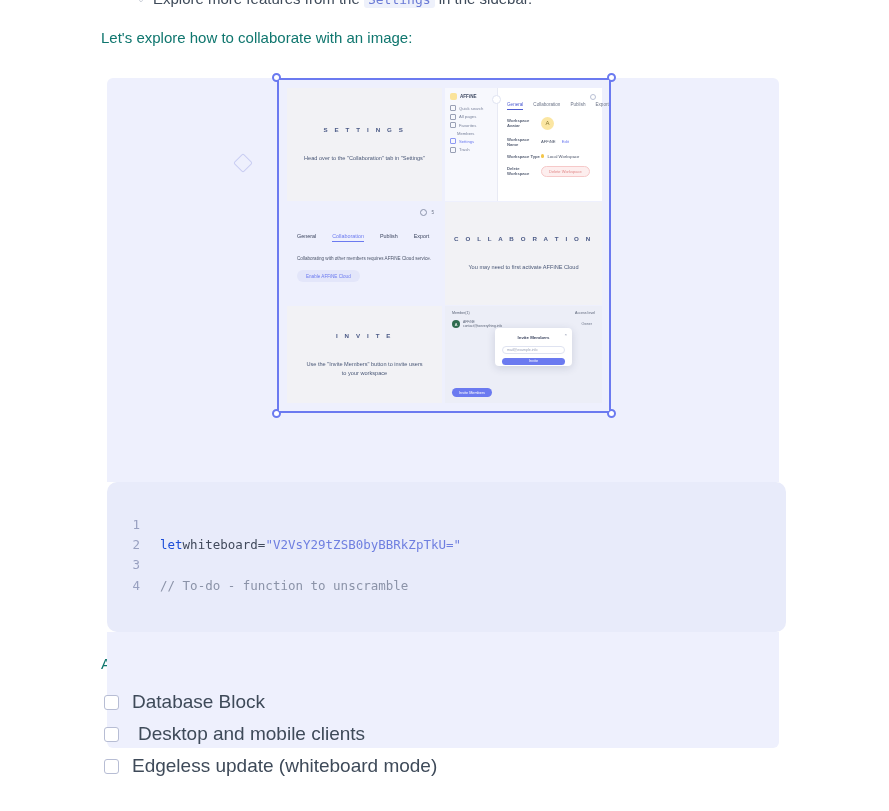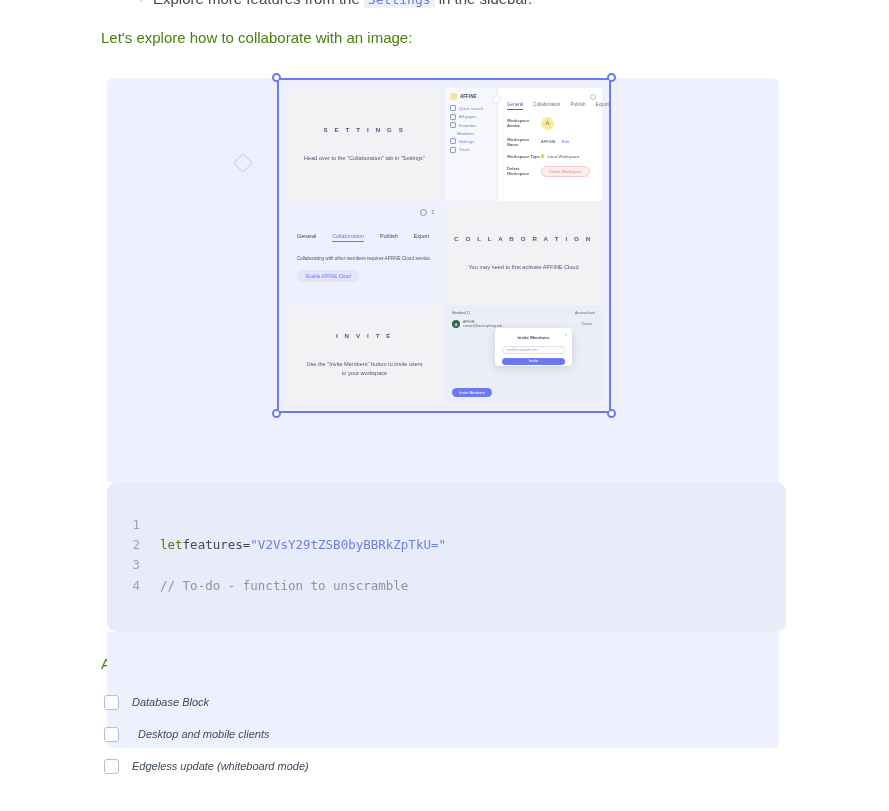--- a/index.html
+++ b/index.html
@@ -15,21 +15,21 @@
     font-family: "Liberation Sans", sans-serif;
     color: #3a4a5e;
     -webkit-font-smoothing: antialiased;
   }
 
   
   .para {
     position: absolute;
     font-size: 15px;
     line-height: 22px;
-    color: #4d7c0f;
+    color: #0f766e;
     white-space: nowrap;
   }
   .inline-code {
     font-family: "DejaVu Sans Mono", monospace;
     font-size: 13px;
     background: #eef1fb;
     color: #6b7bd6;
     border-radius: 3px;
     padding: 1px 4px;
   }
@@ -93,21 +93,21 @@
   }
   .code-row { display: flex; height: 20.2px; align-items: center; }
   .ln {
     width: 20px;
     text-align: right;
     color: #98a0c0;
     margin-right: 20px;
     user-select: none;
   }
   .tok-comment { color: #8b93a8; }
-  .tok-kw { color: #4d7c0f; }
+  .tok-kw { color: #1d4ed8; }
   .tok-plain { color: #414a5c; }
   .tok-str { color: #6f7fe0; }
   .tok-op { color: #414a5c; }
 
   
   #image-selection {
     position: absolute;
     left: 277px;
     top: 78px;
     width: 334px;
@@ -358,24 +358,23 @@
   .todo-checkbox {
     width: 15px;
     height: 15px;
     border: 1.6px solid #b7bdd4;
     border-radius: 3px;
     box-sizing: border-box;
     background: #ffffff;
     flex: none;
   }
   .todo-label {
-    font-size: 11px;
+    font-size: 19px;
     color: #3e4a59;
     white-space: nowrap;
-    font-style: italic;
   }
 </style>
 </head>
 <body>
 
 <div id="clipped-line">
   <span class="bullet-dash">◦</span><span>Explore more features from the</span>
   <span class="inline-code">Settings</span>
   <span>in the sidebar.</span>
 </div>
@@ -518,21 +517,21 @@
 </div>
 
 <div id="code-block"></div>
 <div id="code-lines">
   <div class="code-row">
     <span class="ln">1</span>
   </div>
   <div class="code-row">
     <span class="ln">2</span>
     <span class="tok-kw">let</span>
-      <span class="tok-plain"> features </span>
+      <span class="tok-plain"> whiteboard </span>
       <span class="tok-op">= </span>
       <span class="tok-str">"V2VsY29tZSB0byBBRkZpTkU="</span>
   </div>
   <div class="code-row">
     <span class="ln">3</span>
   </div>
   <div class="code-row">
     <span class="ln">4</span>
     <span class="tok-comment">// To-do - function to unscramble</span>
   </div>

